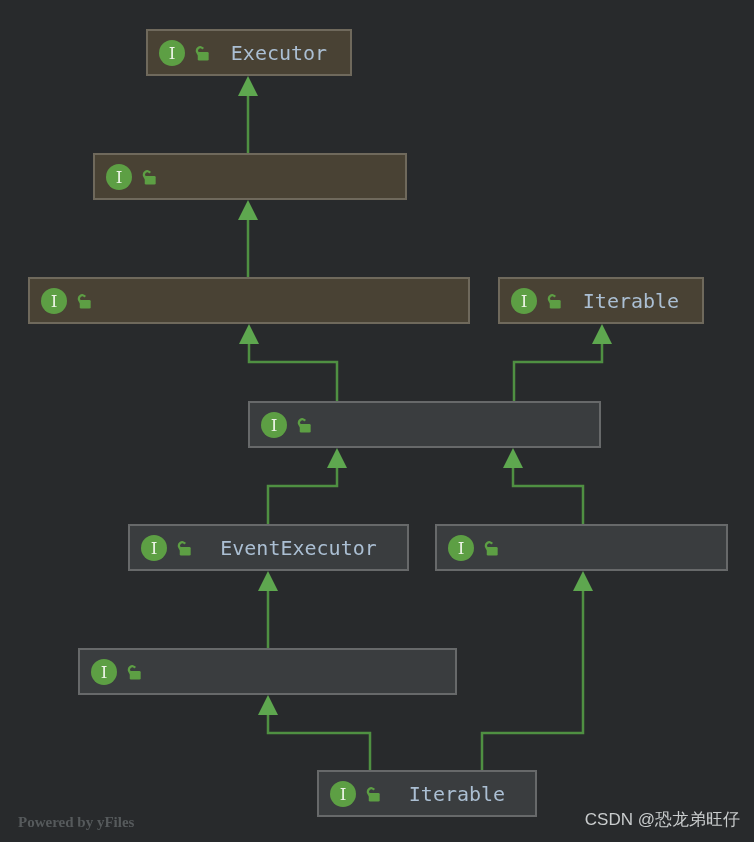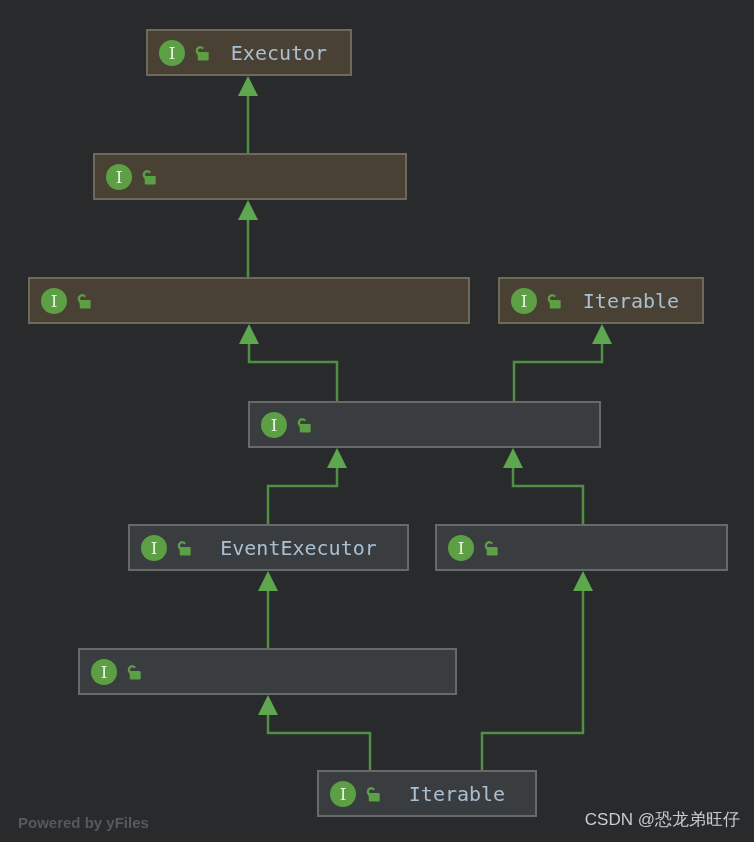--- a/index.html
+++ b/index.html
@@ -48,21 +48,21 @@
   .lock-icon { width:19px; height:19px; margin-left:8px; color:var(--icon-green); flex:0 0 19px; }
   .label-area {
     flex:1; text-align:center;
     font-size:20px; color:var(--label-color);
     white-space:nowrap;
     padding-left:6px;
   }
 
   .powered-by {
     position:absolute; left:18px; bottom:11px;
-    font-family:Liberation Sans, sans-serif;
+    font-family:Liberation Serif, serif;
     font-size:15px; font-weight:700;
     color:#565a5c;
   }
   .watermark {
     position:absolute; right:14px; bottom:11px;
     font-family:"Liberation Sans", sans-serif;
     font-size:17px;
     color:#c9cccd;
     margin-left:24px;
   }

